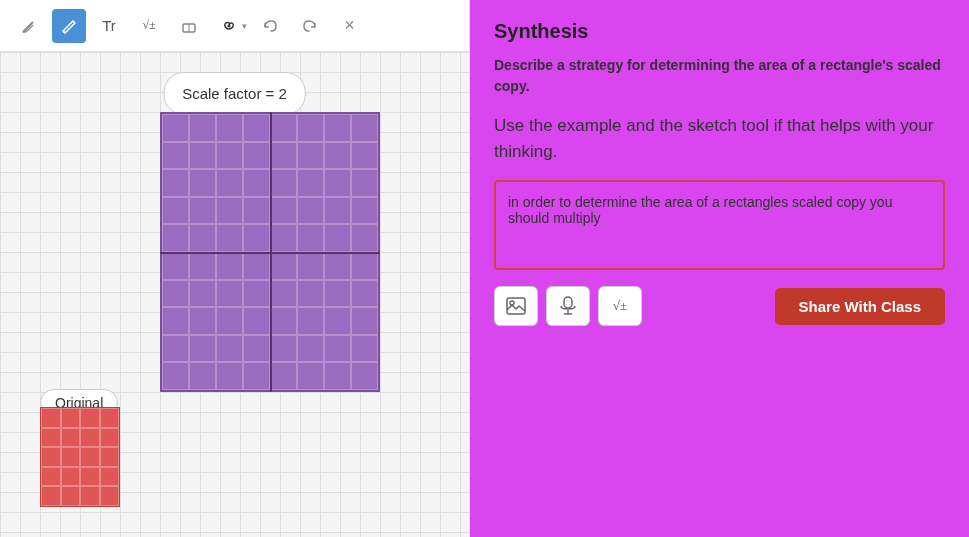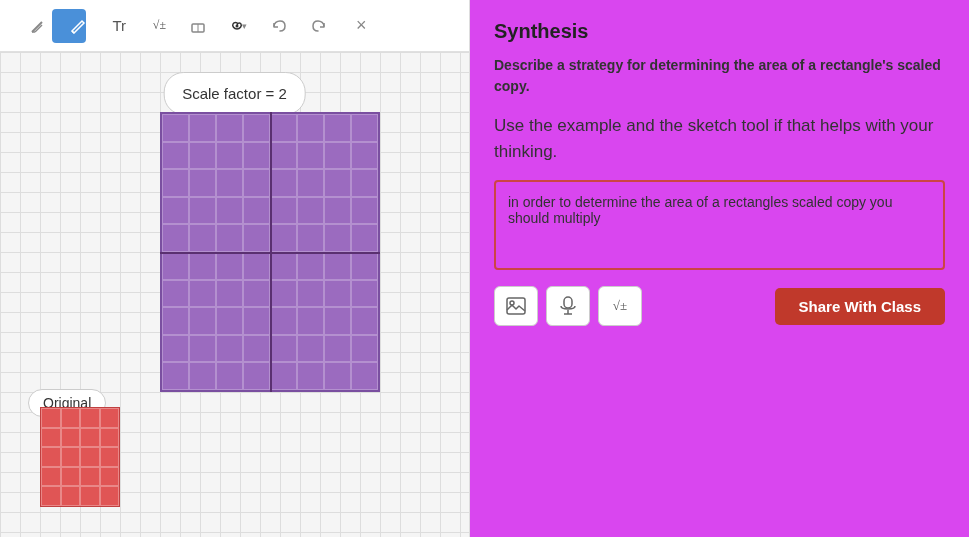--- a/index.html
+++ b/index.html
@@ -35,21 +35,21 @@
       height: 52px;
     }
     .toolbar-btn {
       width: 34px;
       height: 34px;
       border: none;
       background: none;
       cursor: pointer;
       display: flex;
       align-items: center;
-      justify-content: flex-end;
+      justify-content: center;
       border-radius: 4px;
       font-size: 15px;
       color: #555;
     }
     .toolbar-btn.active {
       background: #4a90d9;
       color: #fff;
     }
     .toolbar-btn-group {
       display: flex;
@@ -91,21 +91,21 @@
       padding: 12px 18px;
       font-size: 15px;
       color: #333;
       white-space: nowrap;
     }
 
     
     .original-label {
       position: absolute;
       bottom: 120px;
-      left: 28px;
+      left: 40px;
       background: #fff;
       border: 1.5px solid #ccc;
       border-radius: 20px;
       padding: 5px 14px;
       font-size: 14px;
       color: #333;
     }
 
     
     .red-rect {

